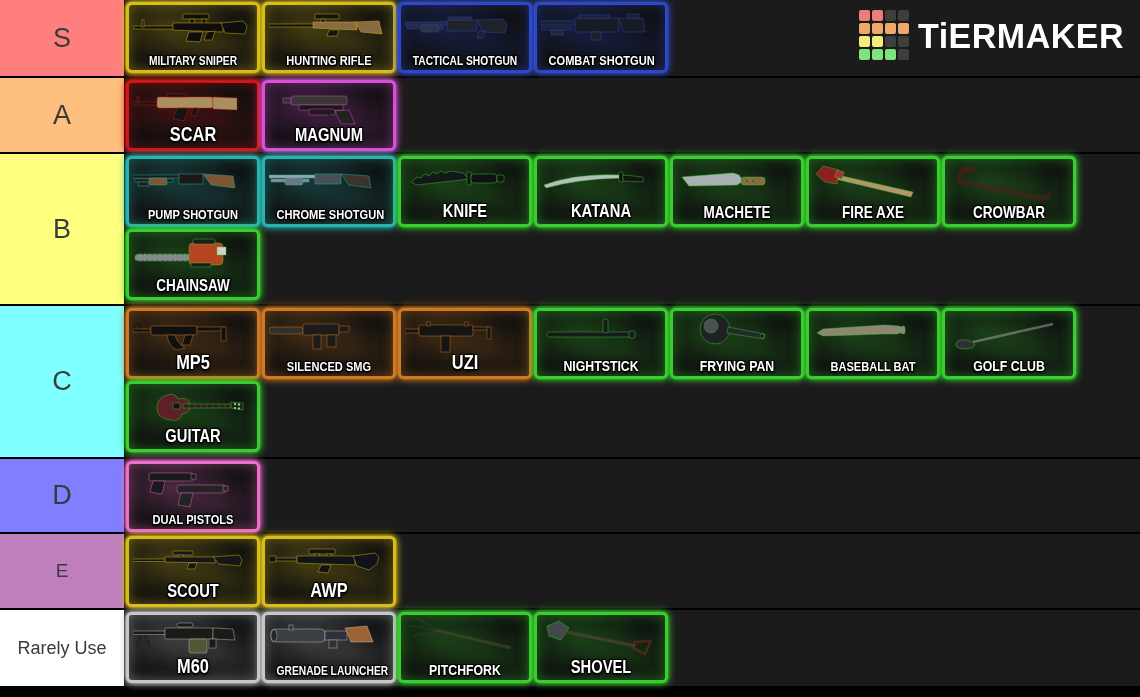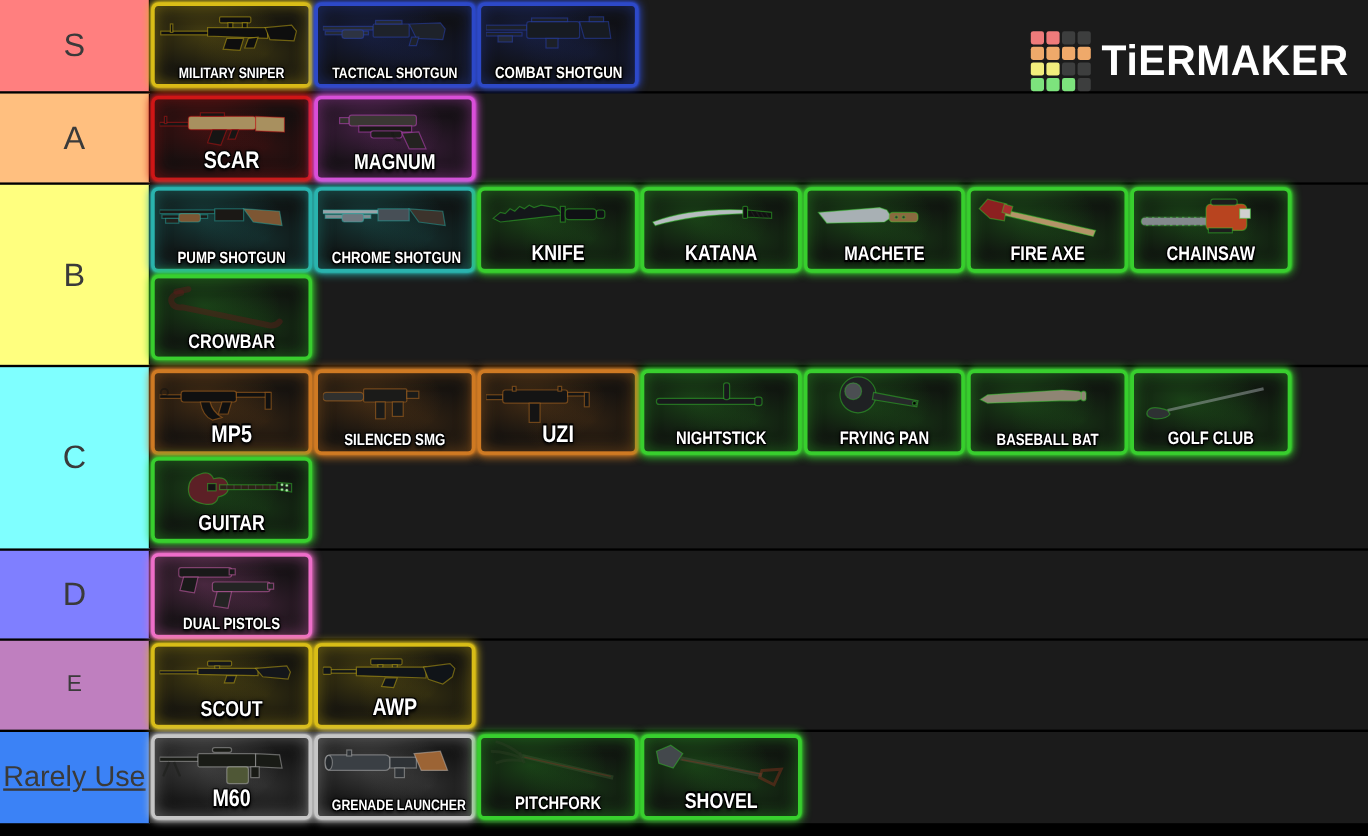--- a/index.html
+++ b/index.html
@@ -64,21 +64,21 @@
     font-weight: bold;
     letter-spacing: 0px;
     transform: scaleX(0.82);
     white-space: nowrap;
     text-shadow:
       -1px -1px 0 #000, 1px -1px 0 #000, -1px 1px 0 #000, 1px 1px 0 #000,
       0 2px 3px rgba(0,0,0,.95), 0 0 4px rgba(0,0,0,.9);
   }
   .logo {
     position: absolute;
-    top: 26px; right: 16px;
+    top: 10px; right: 16px;
     display: flex;
     align-items: center;
     gap: 9px;
     cursor: pointer;
     z-index: 5;
   }
   .logo-grid {
     display: grid;
     grid-template-columns: repeat(4, 11px);
     grid-template-rows: repeat(4, 11px);
@@ -112,20 +112,35 @@
                 <rect x="69" y="13" width="4" height="5"></rect>
                 <polygon points="40,17 90,17 90,26 40,24"></polygon>
                 <polygon points="56,26 70,26 67,36 53,35"></polygon>
                 <polygon points="74,26 82,25 79,34 71,34"></polygon>
                 <polygon points="88,17 110,15 114,20 112,28 92,27"></polygon>
               </g>
             </svg>
           </div>
           <div class="tile-label" style="font-size: 12.5px;">MILITARY SNIPER</div>
         </div>
+        <div class="tile" style="--glow: #d9bd17; --glow-rgb: 217,189,23;">
+          <div class="tile-art">
+            <svg viewBox="0 0 120 44">
+              <g style="stroke:var(--glow)" stroke-opacity="0.45" stroke-width="1" fill="#0e0e0e">
+                <rect x="0" y="18" width="48" height="3" fill="#15130f"></rect>
+                <rect x="46" y="8" width="24" height="5" rx="1" fill="#15130f"></rect>
+                <rect x="52" y="13" width="4" height="5" fill="#15130f"></rect>
+                <polygon points="44,16 88,16 88,24 44,22" fill="#8a6a45"></polygon>
+                <polygon points="86,16 110,15 113,28 92,26" fill="#8a6a45"></polygon>
+                <polygon points="60,24 70,24 68,30 58,30" fill="#15130f"></polygon>
+              </g>
+            </svg>
+          </div>
+          <div class="tile-label" style="font-size: 13.5px;">HUNTING RIFLE</div>
+        </div>
         <div class="tile" style="--glow: #2d49c8; --glow-rgb: 45,73,200;">
           <div class="tile-art">
             <svg viewBox="0 0 120 44">
               <g style="stroke:var(--glow)" stroke-opacity="0.45" stroke-width="1" fill="#0e0e0e">
                 <rect x="0" y="16" width="42" height="3" fill="#252a33"></rect>
                 <rect x="2" y="20" width="36" height="3" fill="#252a33"></rect>
                 <rect x="16" y="19" width="18" height="7" rx="2" fill="#2d3342"></rect>
                 <rect x="42" y="14" width="30" height="11" rx="1" fill="#1e222a"></rect>
                 <rect x="44" y="11" width="22" height="3" fill="#252a33"></rect>
                 <polygon points="72,14 98,13 102,18 100,27 78,26" fill="#1e222a"></polygon>
@@ -270,41 +285,41 @@
                 <polygon points="24,10 31,12 29,19 22,17" fill="#a83030"></polygon>
               </g>
             </svg>
           </div>
           <div class="tile-label" style="font-size: 16.5px;">FIRE AXE</div>
         </div>
         <div class="tile" style="--glow: #38cf2e; --glow-rgb: 56,207,46;">
           <div class="tile-art">
             <svg viewBox="0 0 120 44">
               <g style="stroke:var(--glow)" stroke-opacity="0.45" stroke-width="1" fill="#0e0e0e">
+                <path d="M18,11 q-10,2 -8,8 q2,5 9,4 l72,15 q6,1 9,-3" fill="none" stroke="#5f1a1a" stroke-width="5" stroke-linecap="round"></path>
+                <path d="M14,10 l10,-2" stroke="#5f1a1a" stroke-width="5" stroke-linecap="round"></path>
+              </g>
+            </svg>
+          </div>
+          <div class="tile-label" style="font-size: 16.5px;">CROWBAR</div>
+        </div>
+        <div class="tile" style="--glow: #38cf2e; --glow-rgb: 56,207,46;">
+          <div class="tile-art">
+            <svg viewBox="0 0 120 44">
+              <g style="stroke:var(--glow)" stroke-opacity="0.45" stroke-width="1" fill="#0e0e0e">
                 <rect x="2" y="21" width="58" height="7" rx="3.5" fill="#83898d"></rect>
                 <path d="M3,21 h56 M3,28 h56" stroke="#2a2a2a" stroke-width="1.5" stroke-dasharray="3,2" fill="none"></path>
                 <rect x="56" y="10" width="34" height="22" rx="4" fill="#b8441f"></rect>
                 <rect x="60" y="6" width="22" height="5" rx="2" fill="#1d1d1d"></rect>
                 <rect x="84" y="14" width="9" height="8" fill="#d0d0d0"></rect>
                 <rect x="58" y="30" width="20" height="4" fill="#1d1d1d"></rect>
               </g>
             </svg>
           </div>
           <div class="tile-label" style="font-size: 16.5px;">CHAINSAW</div>
-        </div>
-        <div class="tile" style="--glow: #38cf2e; --glow-rgb: 56,207,46;">
-          <div class="tile-art">
-            <svg viewBox="0 0 120 44">
-              <g style="stroke:var(--glow)" stroke-opacity="0.45" stroke-width="1" fill="#0e0e0e">
-                <path d="M18,11 q-10,2 -8,8 q2,5 9,4 l72,15 q6,1 9,-3" fill="none" stroke="#5f1a1a" stroke-width="5" stroke-linecap="round"></path>
-                <path d="M14,10 l10,-2" stroke="#5f1a1a" stroke-width="5" stroke-linecap="round"></path>
-              </g>
-            </svg>
-          </div>
-          <div class="tile-label" style="font-size: 16.5px;">CROWBAR</div>
         </div>
       </div>
     </div>
     <div class="tier-row" style="height: 153px;">
       <div class="tier-label" style="background: rgb(127, 255, 255); font-size: 27px;">C</div>
       <div class="tier-tiles">
         <div class="tile" style="--glow: #cf7a23; --glow-rgb: 207,122,35;">
           <div class="tile-art">
             <svg viewBox="0 0 120 44">
               <g style="stroke:var(--glow)" stroke-opacity="0.45" stroke-width="1" fill="#0e0e0e">
@@ -468,21 +483,21 @@
                 <polygon points="52,25 62,25 59,33 49,32" fill="#101418"></polygon>
                 <polygon points="84,16 106,13 110,17 108,24 100,30 88,26" fill="#101418"></polygon>
               </g>
             </svg>
           </div>
           <div class="tile-label" style="font-size: 20px;">AWP</div>
         </div>
       </div>
     </div>
     <div class="tier-row" style="height: 76px;">
-      <div class="tier-label" style="background: #3b82f6; font-size: 24px; text-decoration: underline;">Rarely Use</div>
+      <div class="tier-label" style="background: #ffffff; font-size: 18px;">Rarely Use</div>
       <div class="tier-tiles">
         <div class="tile" style="--glow: #c6c6c6; --glow-rgb: 198,198,198;">
           <div class="tile-art">
             <svg viewBox="0 0 120 44">
               <g style="stroke:var(--glow)" stroke-opacity="0.45" stroke-width="1" fill="#0e0e0e">
                 <rect x="0" y="15" width="32" height="3.5" fill="#191b16"></rect>
                 <path d="M8,19 l-5,12 M12,19 l5,12" stroke="#191b16" stroke-width="2" fill="none"></path>
                 <rect x="32" y="12" width="48" height="11" rx="1" fill="#191b16"></rect>
                 <rect x="44" y="7" width="16" height="4" rx="2" fill="#191b16"></rect>
                 <rect x="56" y="23" width="18" height="14" rx="2" fill="#4f5736"></rect>

